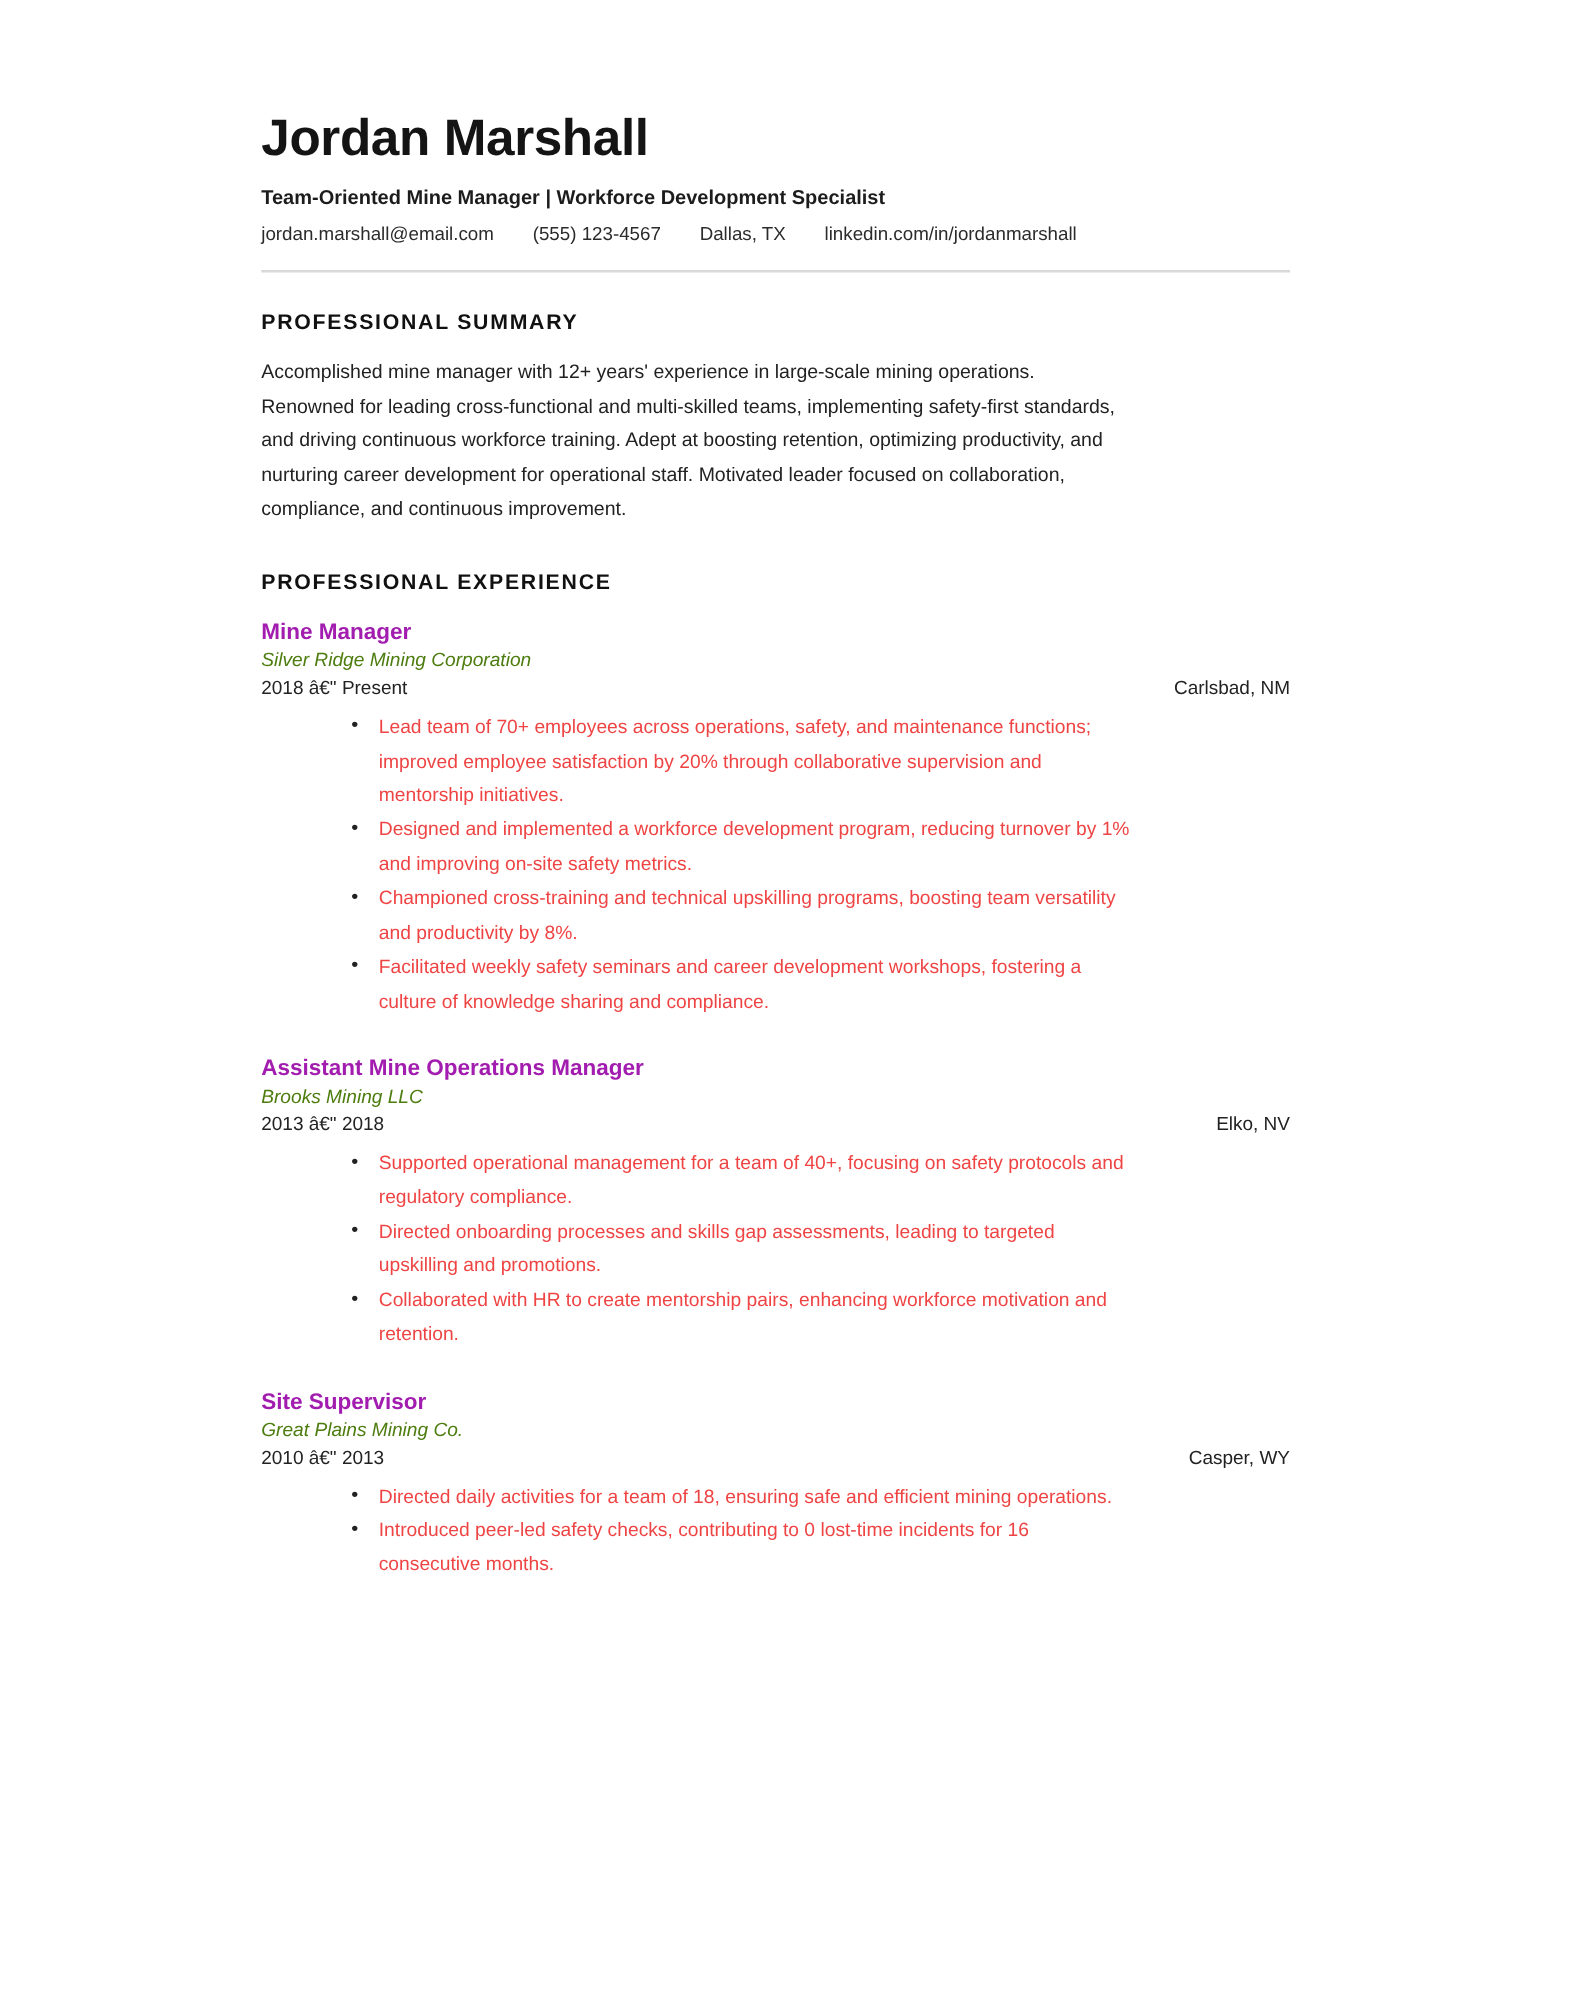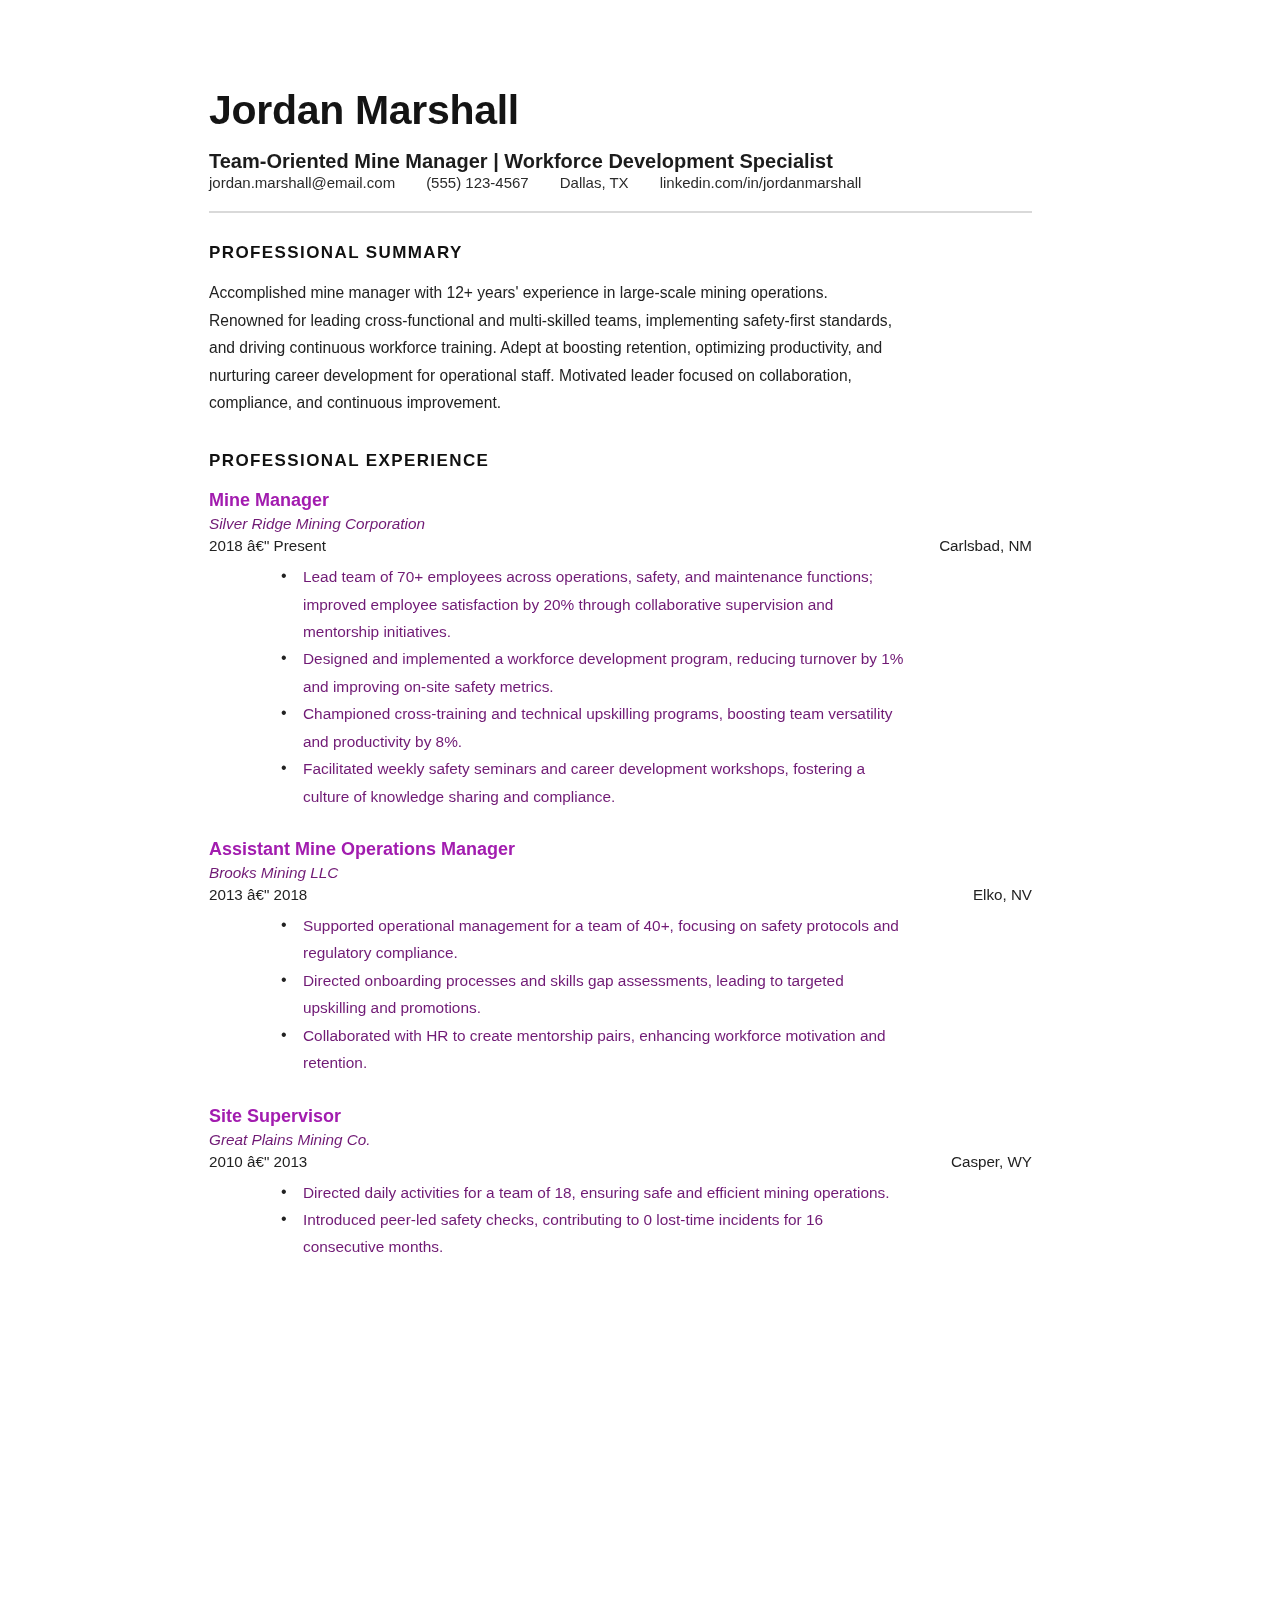--- a/index.html
+++ b/index.html
@@ -34,24 +34,24 @@
   
   .name {
     font-size: 41px;
     font-weight: 700;
     letter-spacing: -0.3px;
     line-height: 1.1;
     margin: 0 0 16px 0;
     color: #141414;
   }
   .headline {
-    font-size: 20px;
+    font-size: 16px;
     font-weight: 700;
     color: #1c1c1c;
-    margin: 0 0 0 0;
+    margin: 0 0 10px 0;
     line-height: 1.25;
   }
   .contact-row {
     font-size: 15px;
     color: #2b2b2b;
     margin: 0 0 20px 0;
     display: flex;
     flex-wrap: wrap;
     align-items: baseline;
   }
@@ -89,21 +89,21 @@
   .job:last-child { margin-bottom: 0; }
   .job-title {
     font-size: 18px;
     font-weight: 700;
     color: #a21caf;
     line-height: 1.45;
   }
   .job-company {
     font-size: 15.3px;
     font-style: italic;
-    color: #701a75;
+    color: #4d7c0f;
     line-height: 1.45;
   }
   .job-meta {
     display: flex;
     justify-content: space-between;
     align-items: baseline;
     width: 823px;
     font-size: 15.2px;
     color: #222222;
     line-height: 1.5;
@@ -115,21 +115,21 @@
   ul.bullets {
     margin: 0;
     padding: 0 0 0 72px;
     list-style: none;
     max-width: 890px;
   }
   ul.bullets li {
     position: relative;
     font-size: 15.4px;
     line-height: 1.78;
-    color: #701a75;
+    color: #ef4444;
     padding-left: 22px;
     margin: 0;
   }
   ul.bullets li::before {
     content: "\2022";
     position: absolute;
     left: 0;
     top: -1px;
     font-size: 16px;
     color: #222222;

